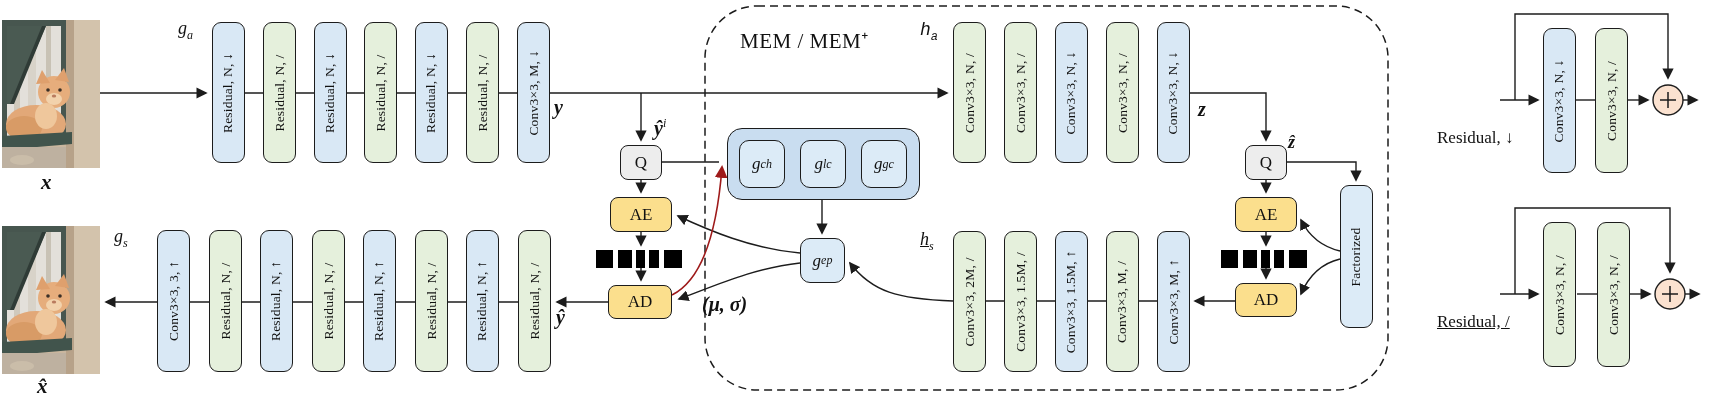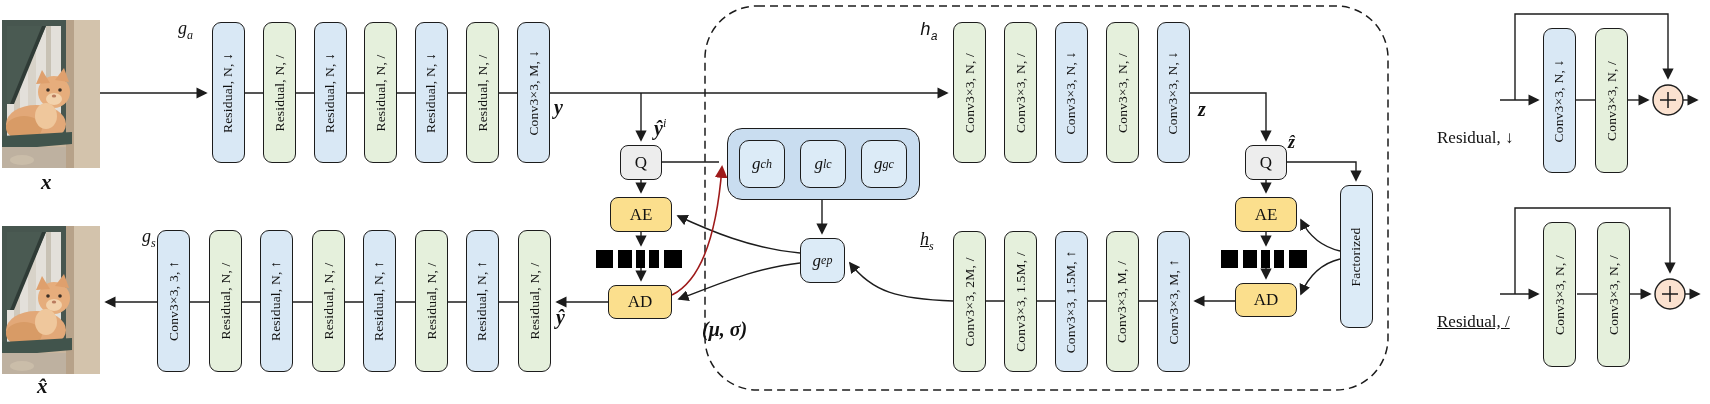--- a/index.html
+++ b/index.html
@@ -167,21 +167,21 @@
       <ellipse cx="52" cy="76" rx="2.2" ry="1.6" fill="#b97b5e"></ellipse>
       <ellipse cx="44" cy="96" rx="11" ry="13" fill="#efc79c"></ellipse>
       <polygon points="0,116 70,112 70,124 0,130" fill="#41544c"></polygon>
       <rect x="0" y="127" width="64" height="21" fill="#beb1a0"></rect>
       <ellipse cx="20" cy="140" rx="12" ry="5" fill="#cabda9"></ellipse>
     </svg>
   </div>
   <div class="vec" style="left:37px;top:374px;font-size:21px;">x̂</div>
 
   <div class="math" style="left:178px;top:18px;"><span>g</span><sub>a</sub></div>
-  <div class="math" style="left:142px;top:226px;text-align:right;"><span>g</span><sub>s</sub></div>
+  <div class="math" style="left:114px;top:226px;text-align:right;"><span>g</span><sub>s</sub></div>
   <div class="math" style="left:920px;top:20px;font-family:Liberation Mono, monospace;"><span>h</span><sub>a</sub></div>
   <div class="math" style="left:920px;top:229px;text-decoration:underline;"><span>h</span><sub>s</sub></div>
 
   <div class="blk blue" style="left:212px;top:22px;width:33px;height:141px;">
       <span>Residual, N, ↓</span>
     </div>
   <div class="blk green" style="left:263px;top:22px;width:33px;height:141px;">
       <span>Residual, N, /</span>
     </div>
   <div class="blk blue" style="left:314px;top:22px;width:33px;height:141px;">
@@ -250,20 +250,21 @@
   <div class="blk blue" style="left:1055px;top:231px;width:33px;height:141px;">
       <span>Conv3×3, 1.5M, ↑</span>
     </div>
   <div class="blk green" style="left:1106px;top:231px;width:33px;height:141px;">
       <span>Conv3×3, M, /</span>
     </div>
   <div class="blk blue" style="left:1157px;top:231px;width:33px;height:141px;">
       <span>Conv3×3, M, ↑</span>
     </div>
 
+  <div class="memtitle" style="left:740px;top:26px;">MEM / MEM⁺</div>
 
   <div class="ctx" style="left:727px;top:128px;width:193px;height:72px;"></div>
   <div class="ctxin" style="left:739px;top:140px;width:46px;height:48px;">
       <span>g</span>
       <sub>ch</sub>
     </div>
   <div class="ctxin" style="left:800px;top:140px;width:46px;height:48px;">
       <span>g</span>
       <sub>lc</sub>
     </div>
@@ -299,21 +300,21 @@
 
   <div class="blk lblue" style="left:1340px;top:185px;width:33px;height:143px;">
       <span>Factorized</span>
     </div>
 
   <div class="vec" style="left:554px;top:96px;">y</div>
   <div class="vec" style="left:654px;top:116px;"><span>ŷ</span><sup>i</sup></div>
   <div class="vec" style="left:556px;top:306px;">ŷ</div>
   <div class="vec" style="left:1198px;top:98px;">z</div>
   <div class="vec" style="left:1288px;top:132px;font-size:18px;">ẑ</div>
-  <div class="vec" style="left:702px;top:293px;margin-top:25px;">(μ, σ)</div>
+  <div class="vec" style="left:702px;top:293px;">(μ, σ)</div>
 
   <div class="legtext" style="left:1437px;top:128px;">Residual, ↓</div>
   <div class="blk blue" style="left:1543px;top:28px;width:33px;height:145px;">
       <span>Conv3×3, N, ↓</span>
     </div>
   <div class="blk green" style="left:1595px;top:28px;width:33px;height:145px;">
       <span>Conv3×3, N, /</span>
     </div>
 
   <div class="legtext" style="left:1437px;top:312px;text-decoration:underline;">Residual, /</div>

